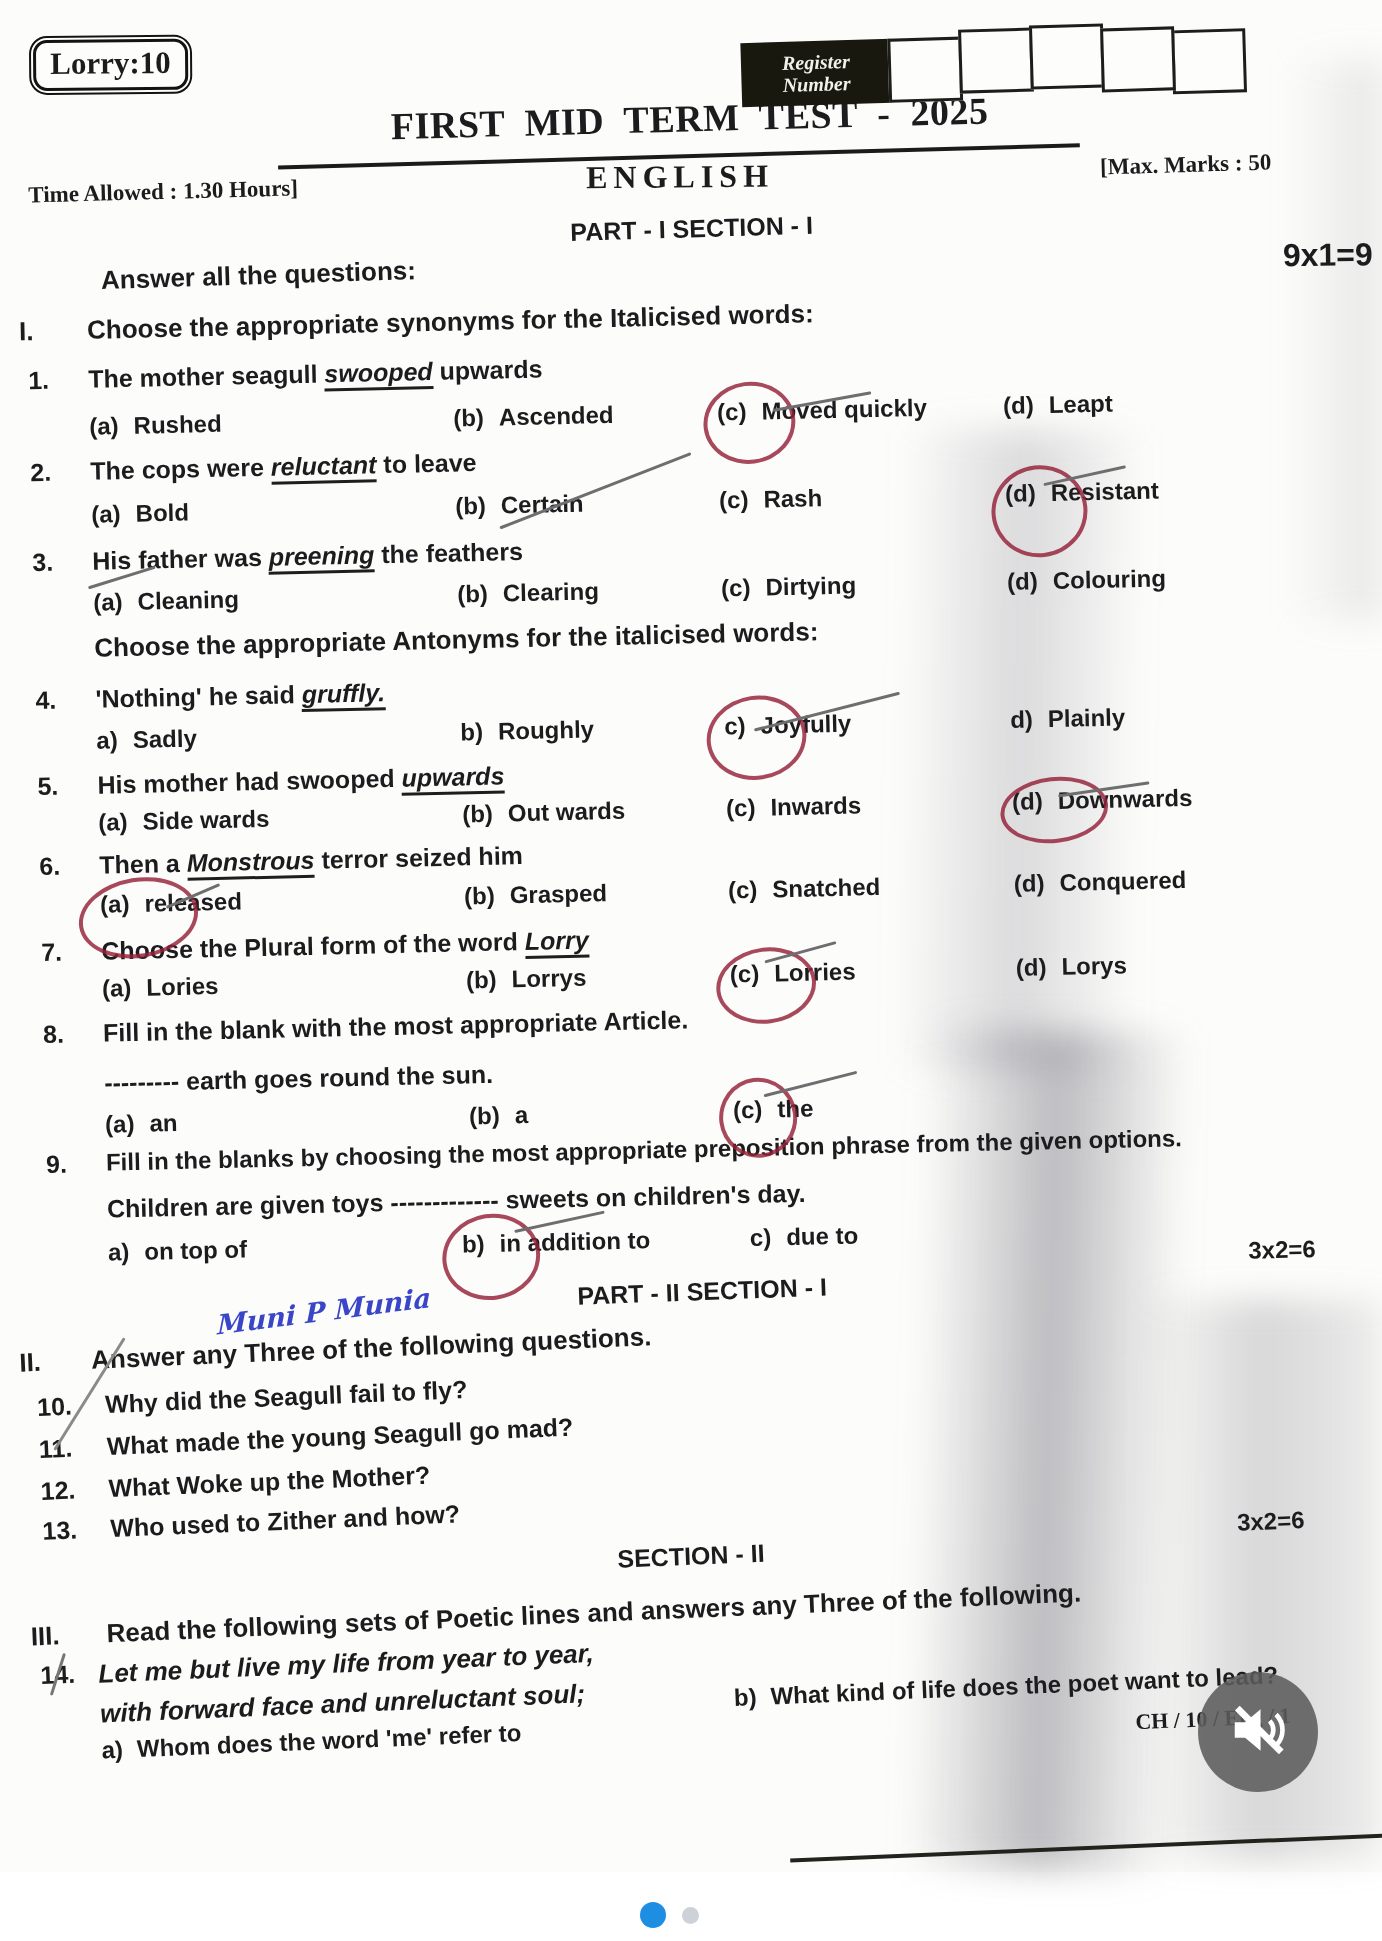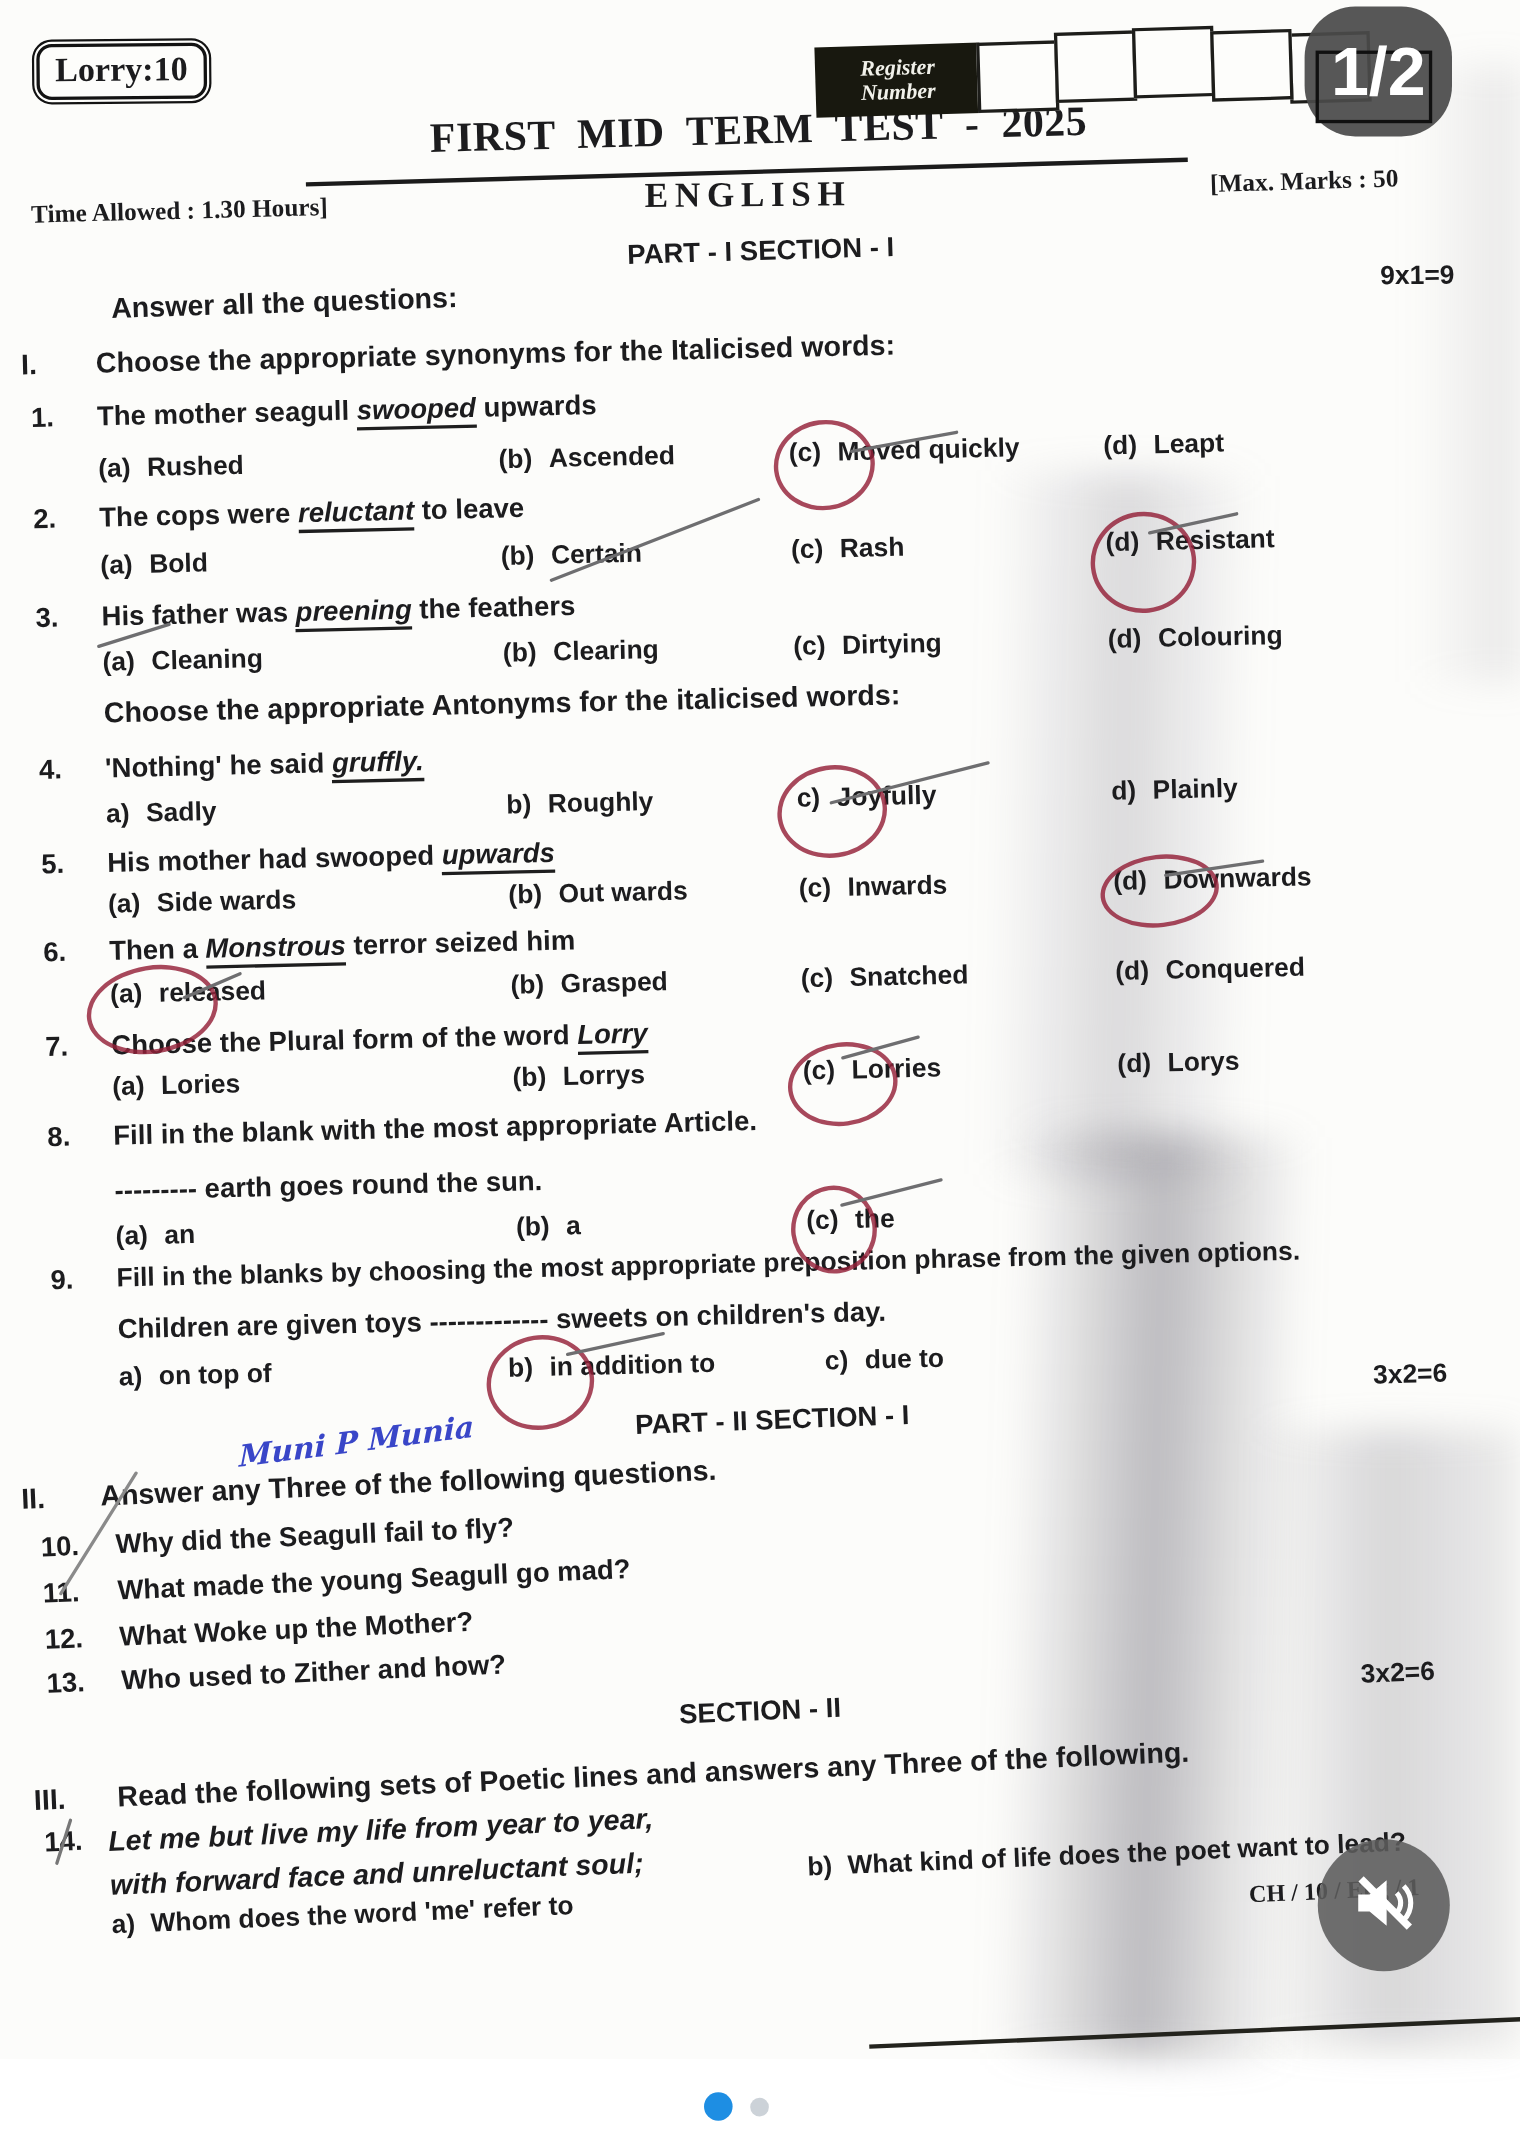--- a/index.html
+++ b/index.html
@@ -74,21 +74,21 @@
       <div class="title">FIRST MID TERM TEST - 2025</div>
       <div class="title-underline"></div>
 
       <div class="abs serif" style="left:28px;top:180px;font-weight:700;font-size:23px;transform:rotate(-1deg)">Time Allowed : 1.30 Hours]</div>
       <div class="abs serif" style="left:586px;top:164px;font-weight:700;font-size:32px;letter-spacing:6px">ENGLISH</div>
       <div class="abs serif" style="left:1100px;top:162px;font-weight:700;font-size:23px;transform:rotate(-1.2deg)">[Max. Marks : 50</div>
 
       <div class="heading-center" style="top:220px;transform:rotate(-1.2deg)">PART - I SECTION - I</div>
 
       <div class="abs" style="left:100px;top:262px;font-weight:700;font-size:26px;transform:rotate(-1.3deg)">Answer all the questions:</div>
-      <div class="abs" style="left:1254px;top:248px;font-weight:700;font-size:24px">9x1=9</div>
+      <div class="abs" style="left:1282px;top:248px;font-weight:700;font-size:32px">9x1=9</div>
     </div>
 
     <div class="sec" style="top:250px;height:1120px;transform:rotate(-1.3deg)">
 
       <div class="qnum" style="left:30px;top:66px;font-size:26px">I.</div>
       <div class="qtx" style="left:98px;top:66px;font-size:26px">Choose the appropriate synonyms for the Italicised words:</div>
 
       <div class="qnum" style="left:38px;top:116px">1.</div>
       <div class="qtx" style="left:98px;top:116px">
         <span>The mother seagull </span><span class="kw">swooped</span><span> upwards</span>
@@ -257,24 +257,20 @@
         <span class="lbl" style="margin-right:14px">a)</span><span>Whom does the word 'me' refer to</span>
       </div>
       <div class="abs serif" style="left:1128px;top:420px;font-weight:700;font-size:22px">CH / 10 / Eng / 1</div>
     </div>
 
     <span class="pen" style="left:88px;top:1328px;width:3px;height:132px;background:#8a8a8a;transform:rotate(32deg)"></span>
 
     <div class="torn" style="left:790px;top:1846px;width:600px;height:4px;transform:rotate(-2.4deg)"></div>
   </div>
 
-  <div class="page-badge">
-    <div class="badge-cell"></div>
-    <span class="badge-text">1/2</span>
-  </div>
 
   <div class="mute-btn">
     <span>
       <svg width="62" height="62" viewBox="0 0 24 24">
         <path d="M3 9v6h4l6 5V4L7 9H3z" fill="#ffffff"></path>
         <path d="M16.5 8.5a5 5 0 0 1 0 7" stroke="#ffffff" stroke-width="1.8" fill="none"></path>
         <path d="M19 6a8.5 8.5 0 0 1 0 12" stroke="#ffffff" stroke-width="1.8" fill="none"></path>
         <line x1="4" y1="3.5" x2="21" y2="20.5" stroke="#ffffff" stroke-width="2.6"></line>
       </svg>
     </span>

